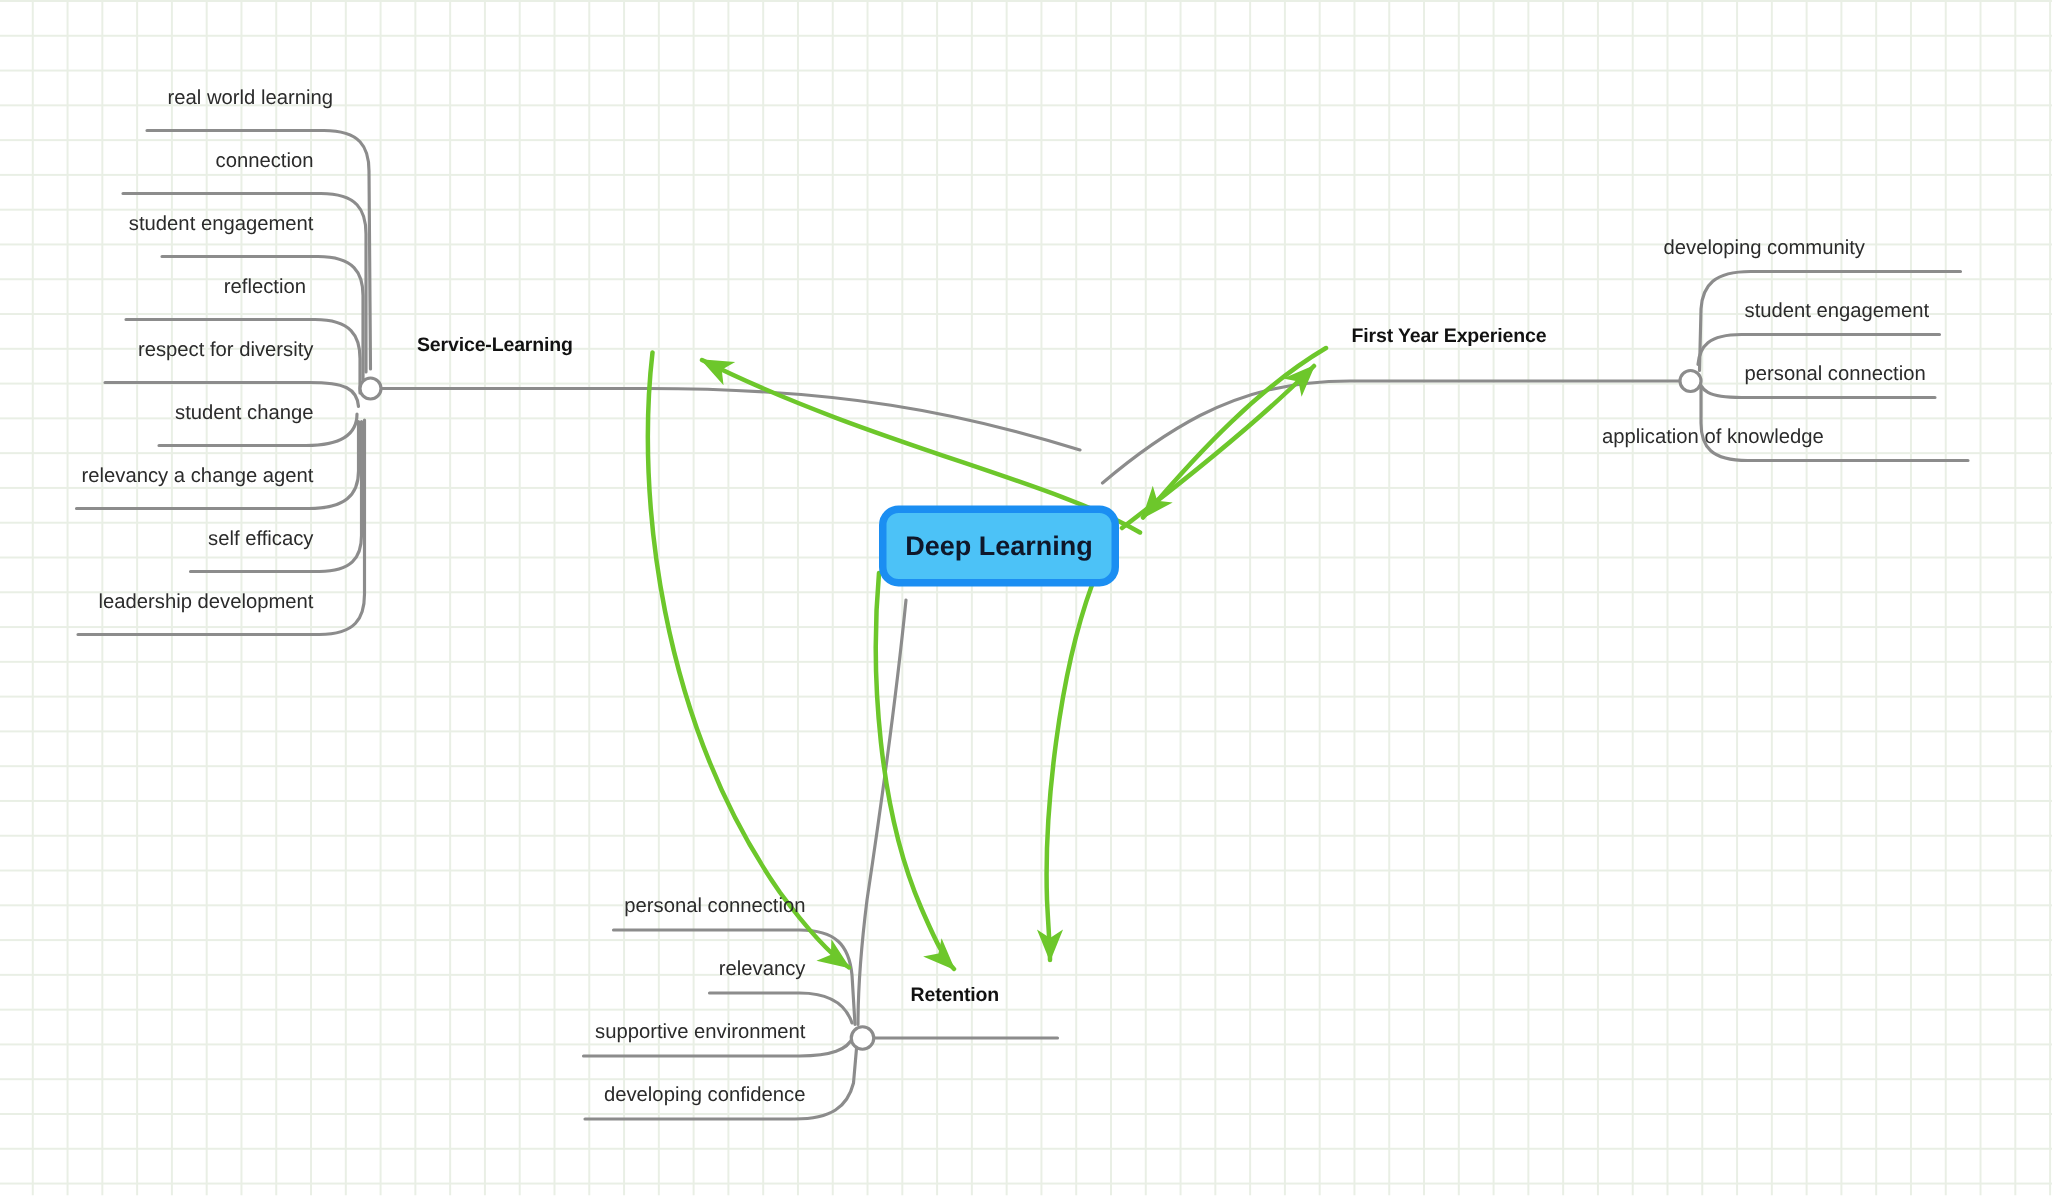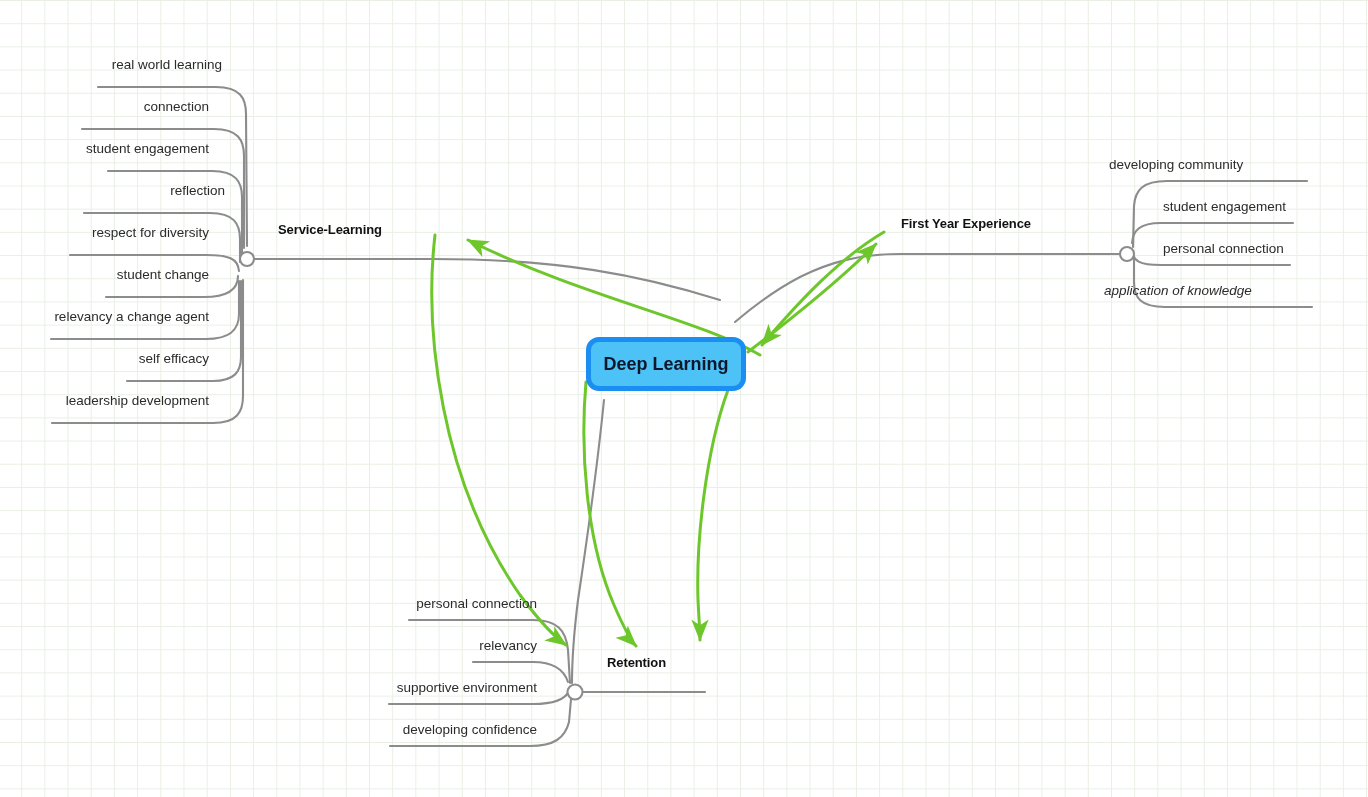--- a/index.html
+++ b/index.html
@@ -128,30 +128,30 @@
     <span class="center-text">Deep Learning</span>
   </div>
 
   <div class="main-label" style="left:278px; top:222px;">Service-Learning</div>
   <div class="main-label" style="left:901px; top:216px;">First Year Experience</div>
   <div class="main-label" style="left:607px; top:655px;">Retention</div>
 
   <div class="sub-label right-aligned" style="left:222px; top:57px;">real world learning</div>
   <div class="sub-label right-aligned" style="left:209px; top:99px;">connection</div>
   <div class="sub-label right-aligned" style="left:209px; top:141px;">student engagement</div>
-  <div class="sub-label right-aligned" style="left:225px; top:183px;">reflection</div>
+  <div class="sub-label right-aligned" style="left:204px; top:183px;">reflection</div>
   <div class="sub-label right-aligned" style="left:209px; top:225px;">respect for diversity</div>
   <div class="sub-label right-aligned" style="left:209px; top:267px;">student change</div>
   <div class="sub-label right-aligned" style="left:209px; top:309px;">relevancy a change agent</div>
   <div class="sub-label right-aligned" style="left:209px; top:351px;">self efficacy</div>
   <div class="sub-label right-aligned" style="left:209px; top:393px;">leadership development</div>
 
   <div class="sub-label" style="left:1109px; top:157px;text-align:center;">developing community</div>
   <div class="sub-label" style="left:1163px; top:199px;">student engagement</div>
   <div class="sub-label" style="left:1163px; top:241px;">personal connection</div>
-  <div class="sub-label" style="left:1104px; top:283px;font-style:italic;">application of knowledge</div>
+  <div class="sub-label" style="left:1068px; top:283px;">application of knowledge</div>
 
   <div class="sub-label right-aligned" style="left:537px; top:596px;">personal connection</div>
   <div class="sub-label right-aligned" style="left:537px; top:638px;">relevancy</div>
   <div class="sub-label right-aligned" style="left:537px; top:680px;">supportive environment</div>
   <div class="sub-label right-aligned" style="left:537px; top:722px;">developing confidence</div>
 
 </div>
 
 </body></html>

